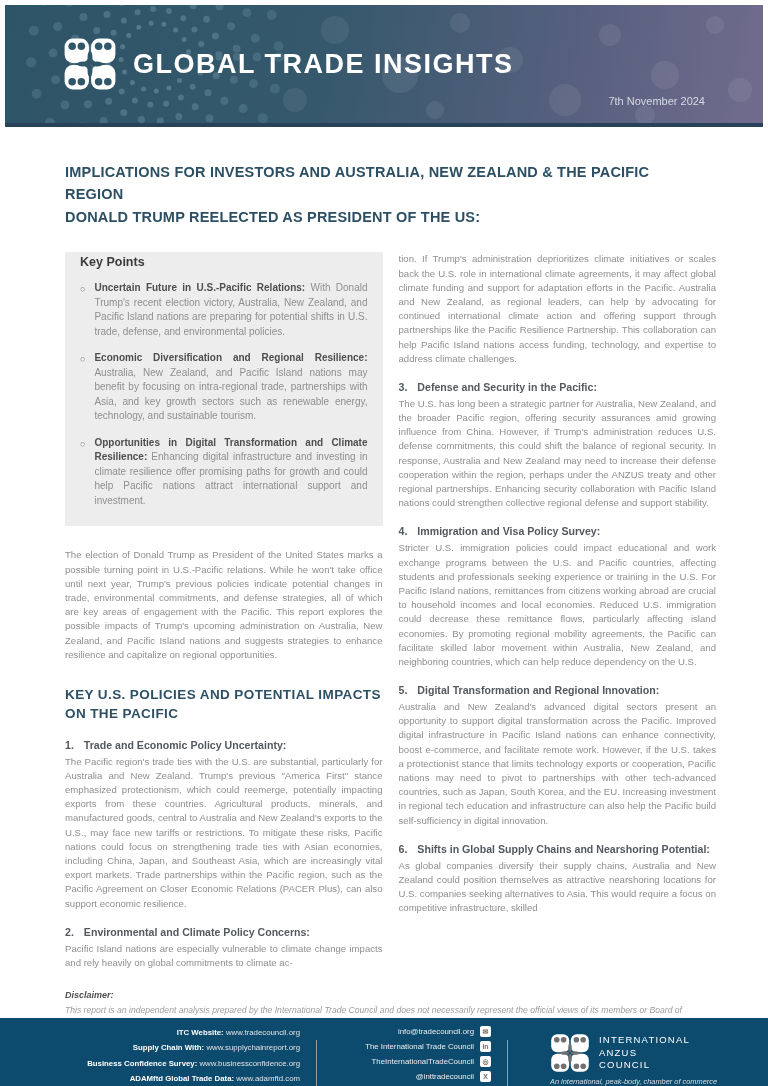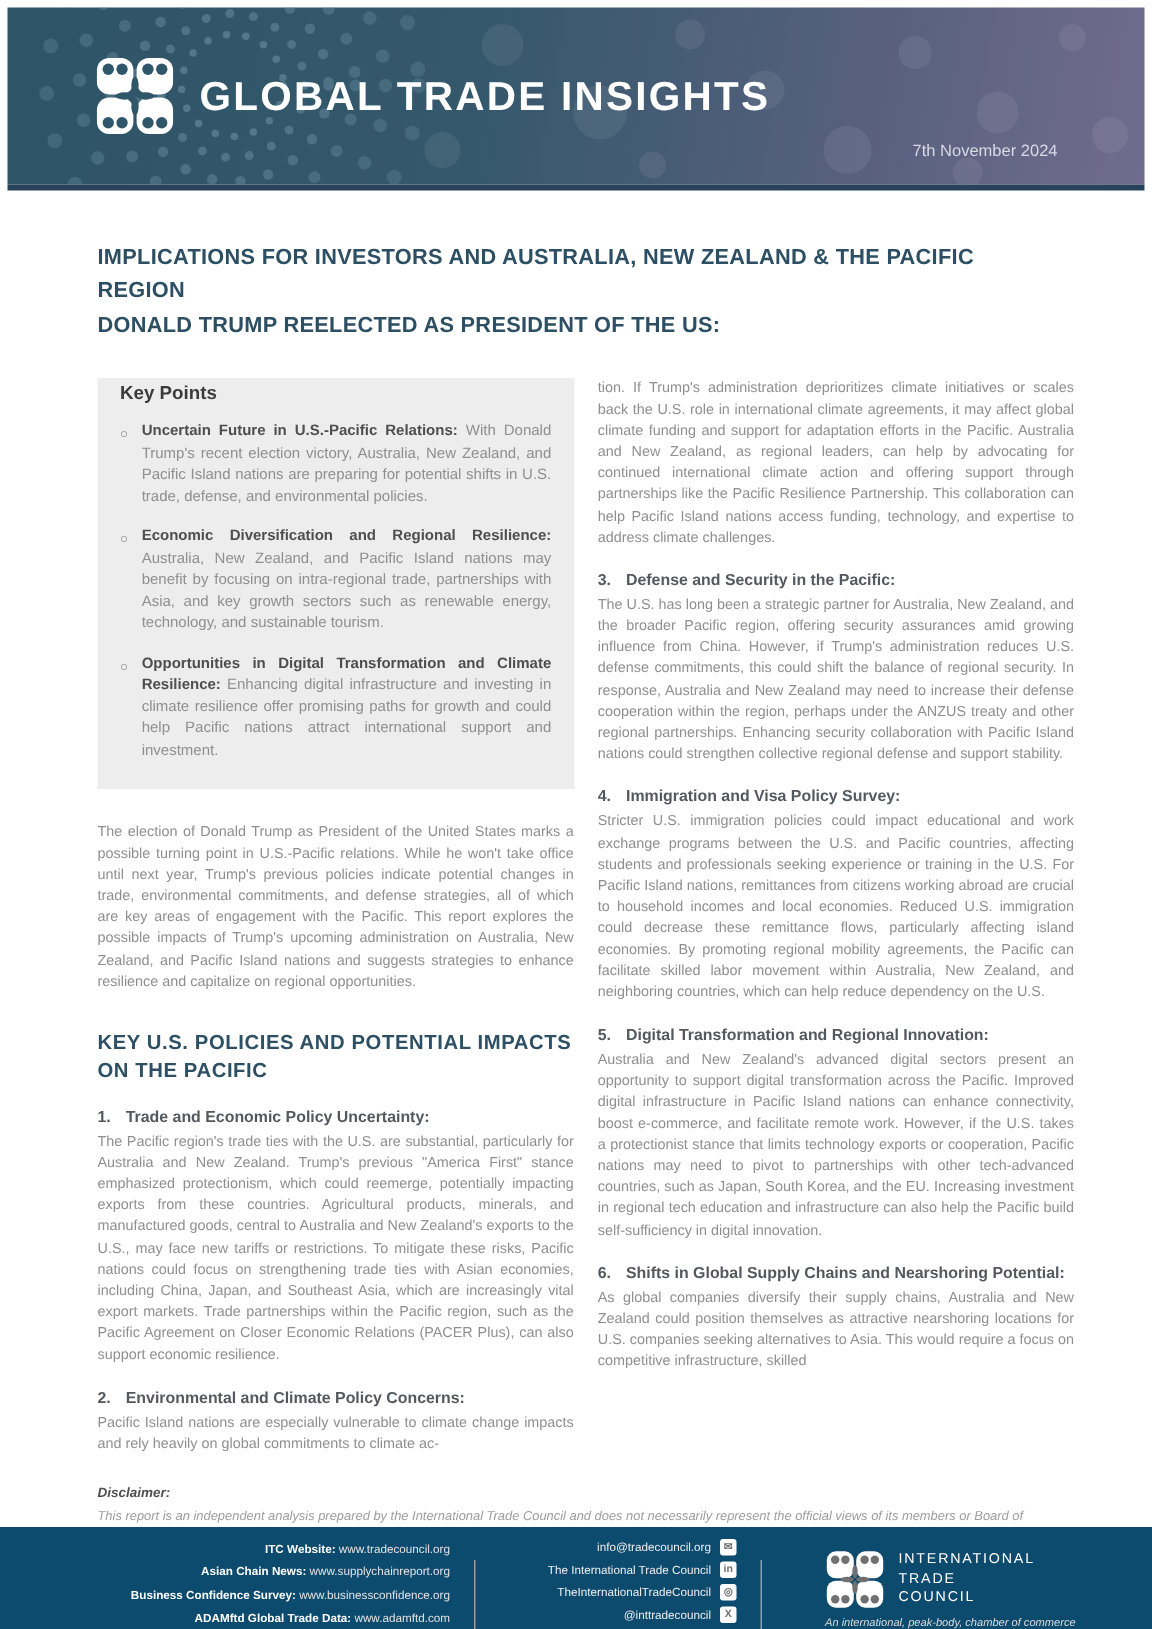--- a/index.html
+++ b/index.html
@@ -210,21 +210,21 @@
 
   <div class="disclaimer">
     <div class="disclaimer-label">Disclaimer:</div>
     <div class="disclaimer-text">This report is an independent analysis prepared by the International Trade Council and does not necessarily represent the official views of its members or Board of Directors. It is intended for informational purposes, and readers are advised to consult professional advisors for tailored guidance.</div>
   </div>
 
   <div class="footer">
 
     <div class="f-links">
       <div><span class="f-link-label">ITC Website:</span> <span class="f-link-value">www.tradecouncil.org</span></div>
-      <div><span class="f-link-label">Asian Chain News:</span> <span class="f-link-value">www.supplychainreport.org</span></div>
+      <div><span class="f-link-label">Supply Chain With:</span> <span class="f-link-value">www.supplychainreport.org</span></div>
       <div><span class="f-link-label">Business Confidence Survey:</span> <span class="f-link-value">www.businessconfidence.org</span></div>
       <div><span class="f-link-label">ADAMftd Global Trade Data:</span> <span class="f-link-value">www.adamftd.com</span></div>
     </div>
 
     <div class="f-divider"></div>
 
     <div class="f-social">
       <div class="f-social-row">
         <span>info@tradecouncil.org</span>
         <span class="f-icon">✉</span>
@@ -264,21 +264,21 @@
             <circle cx="66" cy="83" r="7"></circle>
               <circle cx="83" cy="83" r="7"></circle>
             <ellipse cx="50" cy="37" rx="4.5" ry="11"></ellipse>
             <ellipse cx="50" cy="63" rx="4.5" ry="11"></ellipse>
             <ellipse cx="37" cy="50" rx="11" ry="4.5"></ellipse>
             <ellipse cx="63" cy="50" rx="11" ry="4.5"></ellipse>
           </g>
         </svg>
         <div class="org-name">
           <div>INTERNATIONAL</div>
-          <div>TRADE</div>
+          <div>ANZUS</div>
           <div>COUNCIL</div>
         </div>
       </div>
       <div class="org-tagline">An international, peak-body, chamber of commerce</div>
     </div>
   </div>
 
 </div>
 
 </body></html>

